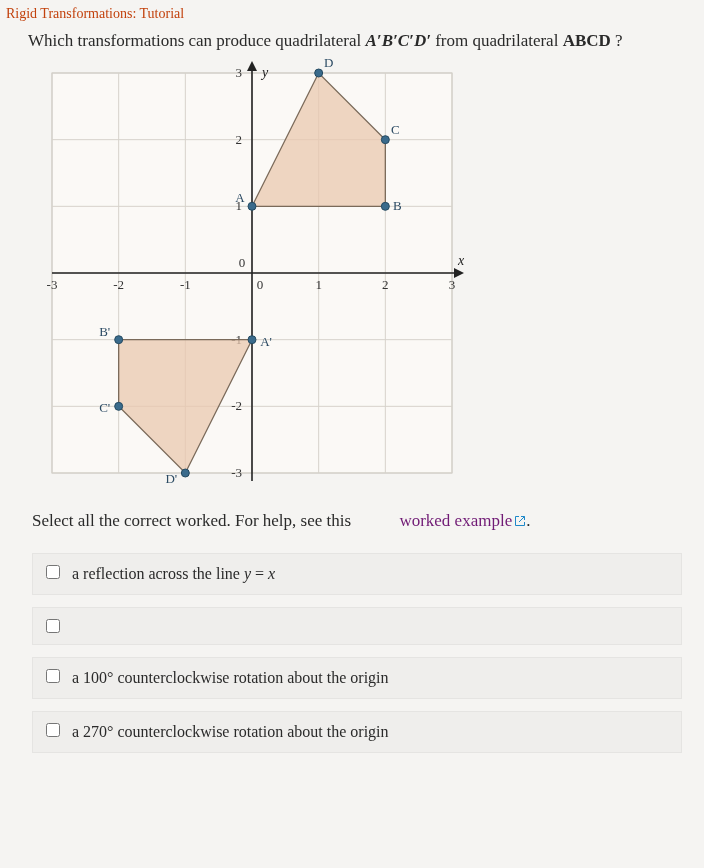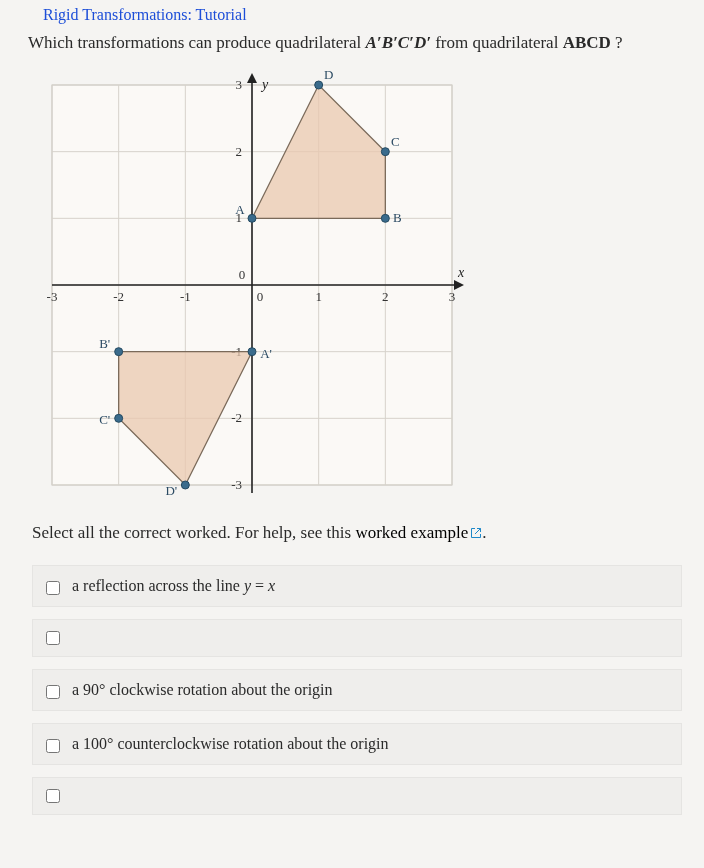--- a/index.html
+++ b/index.html
@@ -5,68 +5,68 @@
 * { margin: 0; padding: 0; box-sizing: border-box; }
 body {
   font-family: Georgia, 'Times New Roman', serif;
   background: #f5f4f2;
   width: 704px;
   height: 868px;
   overflow: hidden;
   color: #2a2a2a;
 }
 .page-title {
-  color: #1d4ed8;
-  font-size: 16px;
+  color: #c2410c;
+  font-size: 14px;
   padding: 6px 8px 2px 6px;
   font-weight: 400;
-  margin-left: 37px;
 }
 .question-wrap {
   padding: 6px 18px 0 28px;
 }
 .question {
   font-size: 17px;
   line-height: 1.35;
-  margin-bottom: 10px;
+  margin-bottom: 0;
 }
 .question .prime { font-style: italic; }
 .question b { font-weight: 700; }
 .graph-box {
   width: 440px;
   margin-left: 4px;
   margin-bottom: 18px;
   position: relative;
 }
 svg.graph { display: block; }
 .help-text {
   font-size: 17px;
   margin: 18px 4px 22px 4px;
 }
 .wlink {
-  color: #000000;
+  color: #701a75;
   text-decoration: none;
+  margin-left: 44px;
 }
 .ext-icon {
   display: inline-block;
   width: 12px; height: 12px;
   vertical-align: -1px;
   margin-left: 2px;
 }
 .answers {
   display: flex;
   flex-direction: column;
   gap: 12px;
   padding: 0 4px;
 }
 .choice {
   background: #efeeec;
   padding: 12px 14px;
   display: flex;
-  align-items: flex-end;
+  align-items: flex-start;
   gap: 12px;
   box-shadow: inset 0 0 0 1px rgba(0,0,0,0.04);
 }
 .choice input[type=checkbox] {
   width: 14px; height: 14px;
   accent-color: #555;
 }
 .choice-label {
   font-size: 16px;
 }
@@ -151,23 +151,20 @@
   <div class="answers" id="answers">
       <label class="choice">
         <input type="checkbox" style="">
         <span class="choice-label"><span>a reflection across the line </span><span class="mi">y</span><span> = </span><span class="mi">x</span></span>
       </label>
       <label class="choice">
         <input type="checkbox" style="">
       </label>
       <label class="choice">
         <input type="checkbox" style="">
-        <span class="choice-label"><span>a 90°  clockwise rotation about the origin</span></span>
-      </label>
-      <label class="choice">
-        <input type="checkbox" style="">
         <span class="choice-label"><span>a 100° counterclockwise rotation about the origin</span></span>
       </label>
       <label class="choice">
         <input type="checkbox" style="">
+        <span class="choice-label"><span>a 270° counterclockwise rotation about the origin</span></span>
       </label>
     </div>
 </div>
 
 </body></html>

